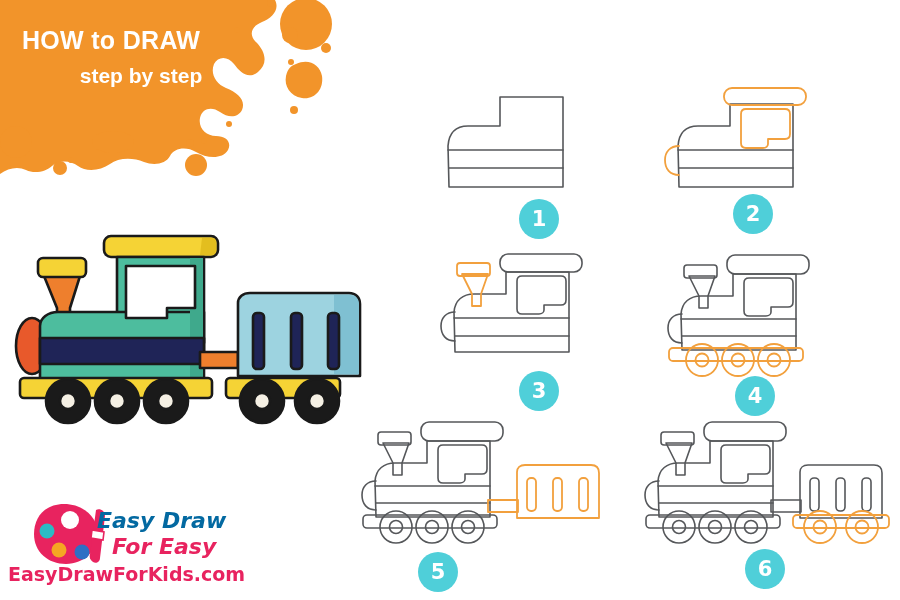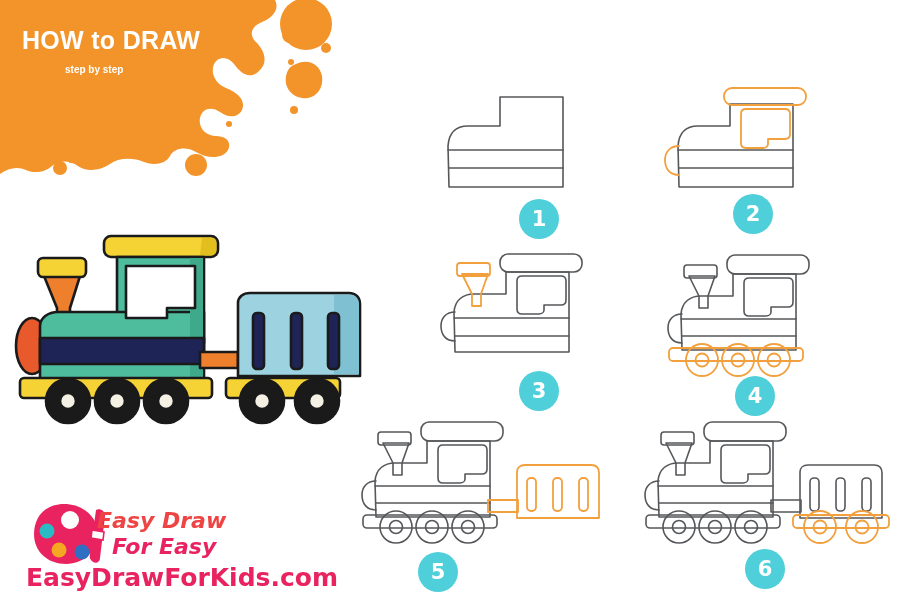--- a/index.html
+++ b/index.html
@@ -9,42 +9,42 @@
   }
   #stage{position:absolute;left:0;top:0;width:712px;height:600px;}
   .abs{position:absolute;}
   svg{display:block;overflow:visible;}
   .hdr-title{
     position:absolute;left:22px;top:26px;width:230px;
     color:#ffffff;font-size:25px;font-weight:bold;letter-spacing:.3px;
     font-family:"Liberation Sans", sans-serif;white-space:nowrap;
   }
   .hdr-sub{
-    position:absolute;left:65px;top:64px;width:170px;text-align:left;
-    color:#ffffff;font-size:10px;font-weight:bold;
+    position:absolute;left:56px;top:64px;width:170px;text-align:center;
+    color:#ffffff;font-size:21px;font-weight:bold;
     font-family:"Liberation Sans", sans-serif;white-space:nowrap;
   }
   .page-title{
     position:absolute;left:455px;top:14px;
     color:#424242;font-size:50px;font-weight:bold;letter-spacing:4px;
     font-family:"DejaVu Sans", sans-serif;white-space:nowrap;
   }
   .logo-l1{
-    position:absolute;left:97px;top:508px;color:#ef4444;
+    position:absolute;left:97px;top:508px;color:#0369a1;
     font-size:22px;font-weight:bold;font-style:italic;white-space:nowrap;
     font-family:"DejaVu Sans", sans-serif;
   }
   .logo-l2{
     position:absolute;left:112px;top:534px;color:#E8235F;
     font-size:22px;font-weight:bold;font-style:italic;white-space:nowrap;
     font-family:"DejaVu Sans", sans-serif;
   }
   .logo-domain{
-    position:absolute;left:26px;top:563px;color:#E8235F;
-    font-size:25px;font-weight:bold;white-space:nowrap;
+    position:absolute;left:8px;top:563px;color:#E8235F;
+    font-size:19px;font-weight:bold;white-space:nowrap;
     font-family:"DejaVu Sans", sans-serif;
   }
   .badge{
     position:absolute;width:40px;height:40px;border-radius:50%;
     display:flex;align-items:center;justify-content:center;
     color:#ffffff;font-size:21px;font-weight:bold;
     font-family:"DejaVu Sans", sans-serif;
   }
 </style>
 </head>

